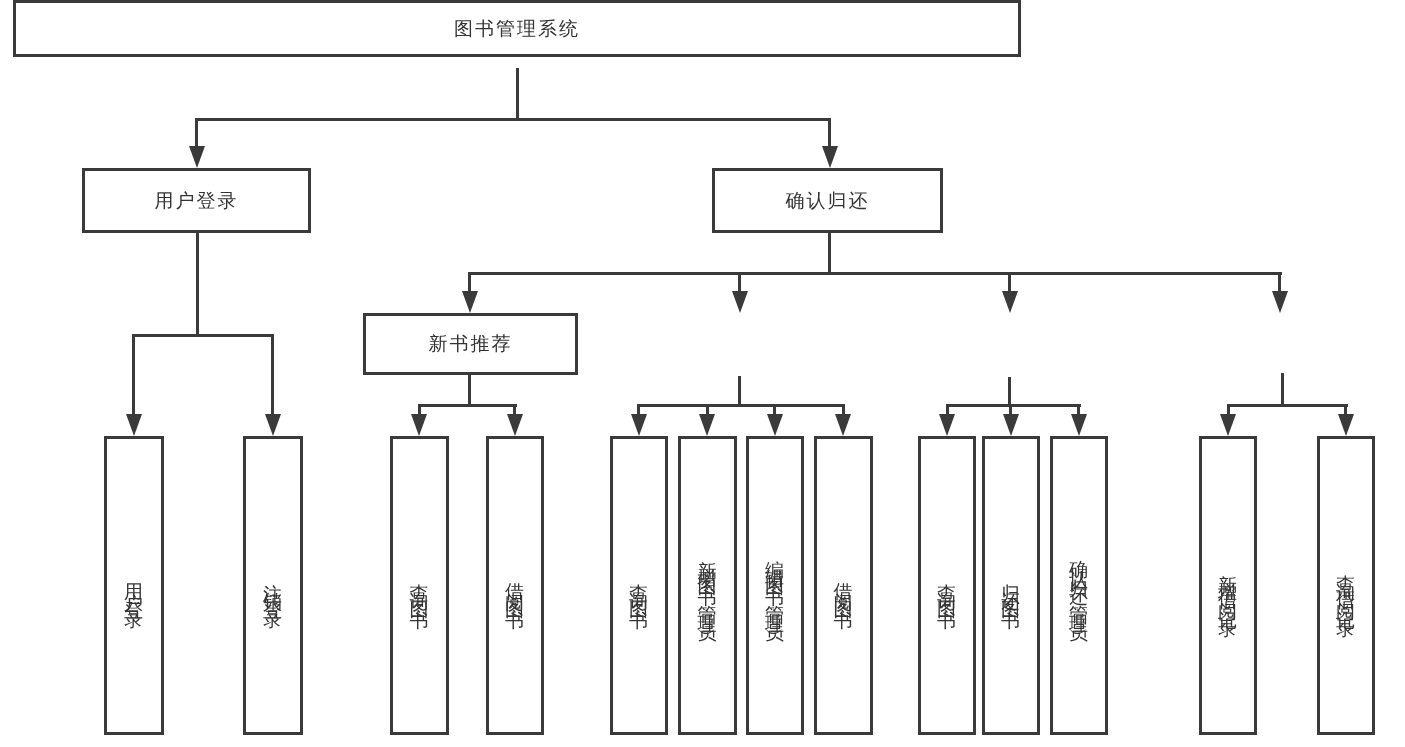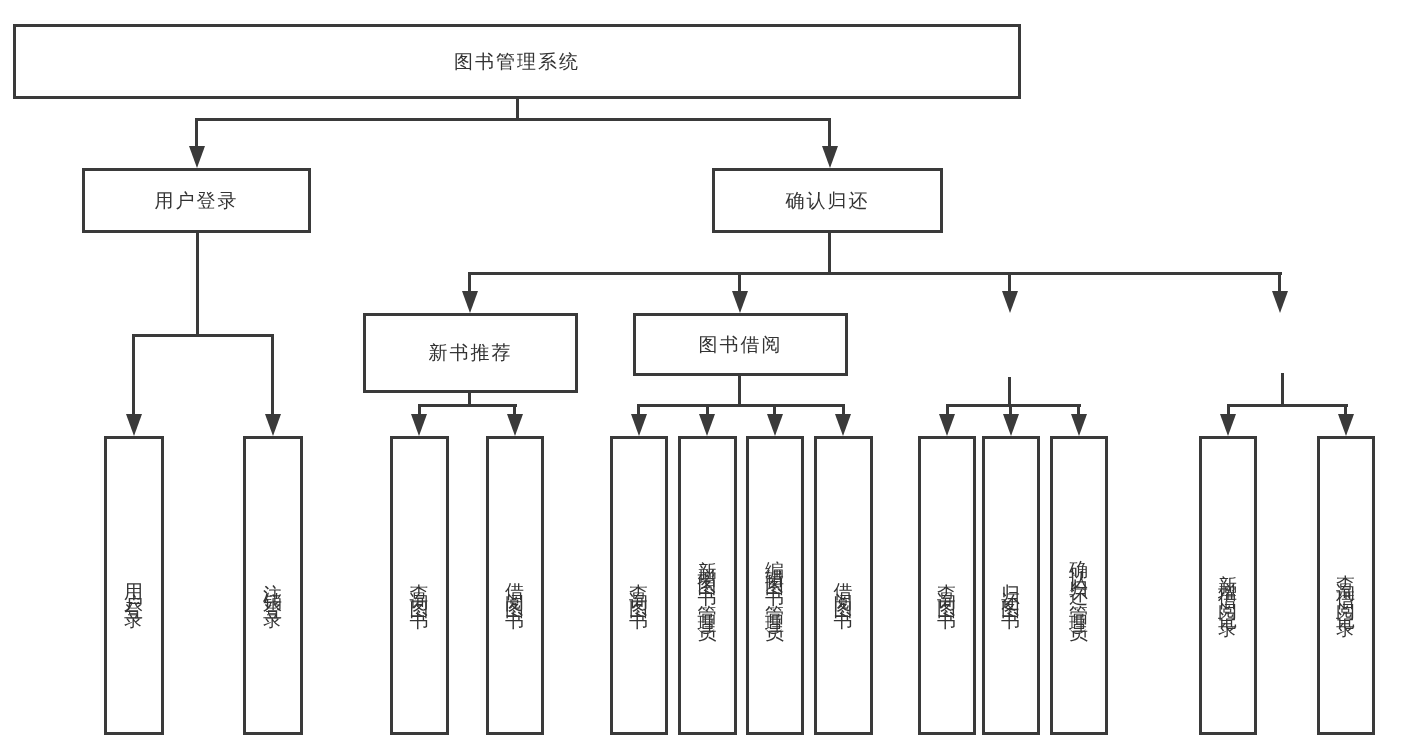--- a/index.html
+++ b/index.html
@@ -121,36 +121,33 @@
   <div class="vline" style="left:1077px;top:404px;height:13px"></div>
   <div class="arrow" style="left:1071px;top:414px"></div>
 
   <div class="vline" style="left:1281px;top:373px;height:34px"></div>
   <div class="hline" style="left:1227px;top:404px;width:121px"></div>
   <div class="vline" style="left:1227px;top:404px;height:13px"></div>
   <div class="arrow" style="left:1220px;top:414px"></div>
   <div class="vline" style="left:1344px;top:404px;height:13px"></div>
   <div class="arrow" style="left:1338px;top:414px"></div>
 
-  <div class="node h" style="left:13px;top:24px;width:1008px;height:75px">
+  <div class="node h" style="left:13px;top:0;width:1008px;height:57px">
     <span class="lbl">图书管理系统</span>
   </div>
 
   <div class="node h" style="left:82px;top:168px;width:229px;height:65px">
     <span class="lbl">用户登录</span>
   </div>
   <div class="node h" style="left:712px;top:168px;width:231px;height:65px">
     <span class="lbl">确认归还</span>
   </div>
 
-  <div class="node h" style="left:363px;top:313px;width:215px;height:80px">
+  <div class="node h" style="left:363px;top:313px;width:215px;height:62px">
     <span class="lbl">新书推荐</span>
-  </div>
-  <div class="node h" style="left:633px;top:313px;width:215px;height:63px">
-    <span class="lbl">图书借阅</span>
   </div>
 
   <div class="node v" style="left:104px;top:436px;width:60px;height:299px">
     <span class="lbl">用户登录</span>
   </div>
   <div class="node v" style="left:243px;top:436px;width:60px;height:299px">
     <span class="lbl">注销登录</span>
   </div>
 
   <div class="node v" style="left:390px;top:436px;width:59px;height:299px">

